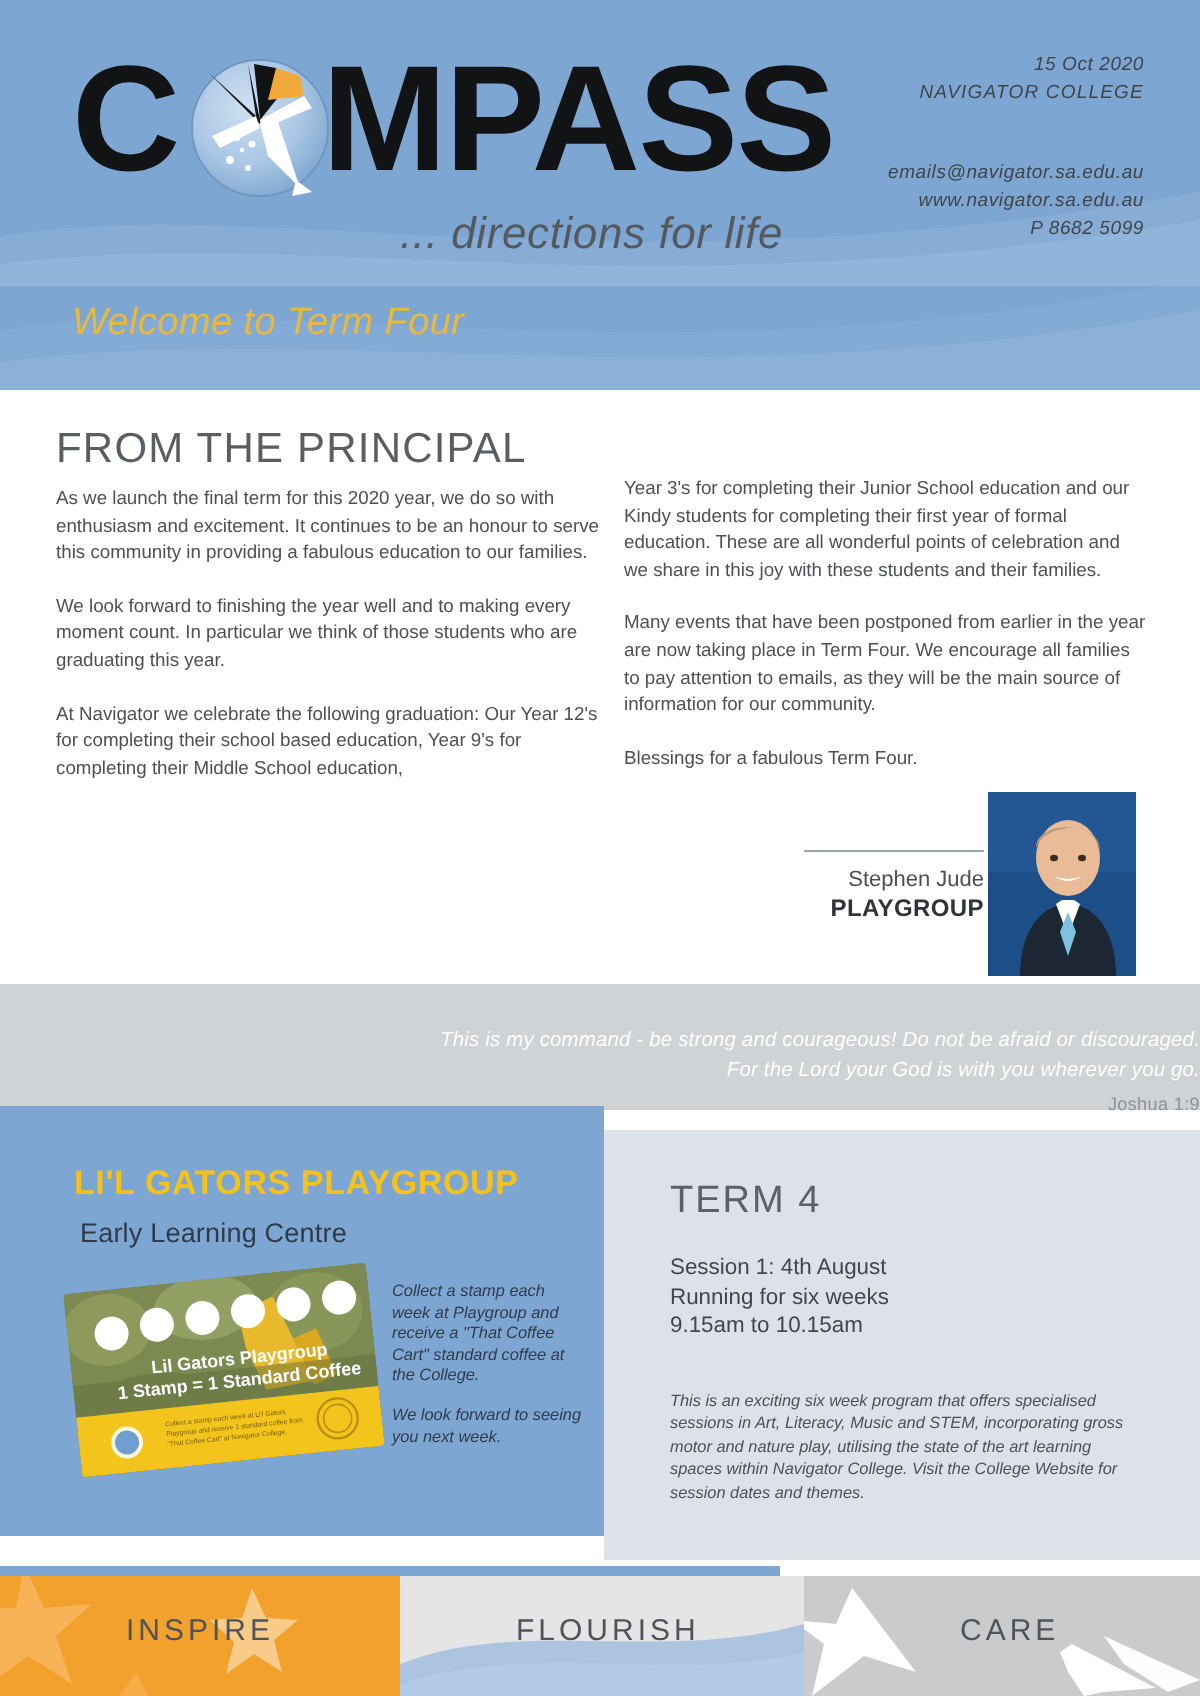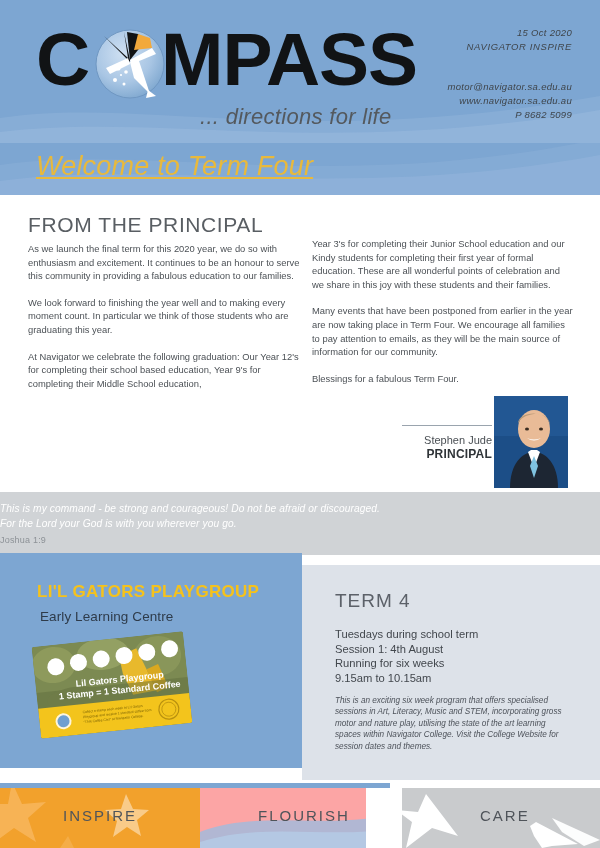--- a/index.html
+++ b/index.html
@@ -93,26 +93,25 @@
     background: #7da6d2;
     overflow: hidden;
   }
   .welcome-band .band-wave {
     position: absolute; left: 0; top: -40px;
     width: 600px; height: 95px;
   }
   .welcome-text {
     position: absolute;
     left: 36px; top: 8px;
-    font-size: 27px;
+    font-size: 19px;
     font-style: italic;
     color: #e8b93c;
     font-family: "Liberation Sans", sans-serif;
     letter-spacing: 0.2px;
-    text-decoration: underline;
   }
 
   
   .principal {
     position: absolute;
     left: 0; top: 195px;
     width: 512px; height: 296px;
     background: #ffffff;
   }
   .principal-title {
@@ -171,22 +170,22 @@
     background: #1b4f8a;
   }
   .principal-photo svg { display:block; }
 
   
   .scripture {
     position: absolute;
     left: 0; top: 492px;
     width: 600px; height: 63px;
     background: #d0d3d6;
-    text-align: left;
-    padding-top: 9px;
+    text-align: right;
+    padding-top: 21px;
     box-sizing: border-box;
   }
   .scripture .verse {
     font-size: 10.2px;
     font-style: italic;
     color: #ffffff;
     line-height: 15px;
     letter-spacing: 0.1px;
   }
   .scripture .ref {
@@ -273,21 +272,21 @@
     left: 0; top: 788px;
     width: 600px; height: 60px;
     overflow: hidden;
   }
   .f-panel {
     position: absolute;
     top: 0; height: 60px;
     overflow: hidden;
   }
   .f-inspire { left: 0; width: 228px; background: #f2a12c; }
-  .f-flourish { left: 200px; width: 166px; background: #fca5a5; }
+  .f-flourish { left: 200px; width: 202px; background: #e5e5e5; }
   .f-care { left: 402px; width: 212px; background: #c9cbcd; }
   .f-label {
     position: absolute;
     top: 19px;
     font-size: 15px;
     color: #4f545a;
     letter-spacing: 2px;
     z-index: 3;
   }
   .f-inspire .f-label { left: 63px; }
@@ -341,23 +340,23 @@
         <circle cx="30" cy="56" r="1.5" fill="#ffffff"></circle>
         <circle cx="27" cy="47" r="1.1" fill="#ffffff"></circle>
       </svg>
       <span class="logo-rest">MPASS</span>
     </div>
     <div class="tagline">... directions for life</div>
   </div>
 
   <div class="header-contact">
     <div class="hc-date">15 Oct 2020</div>
-    <div class="hc-college">NAVIGATOR INSPIRE</div>
+    <div class="hc-college">NAVIGATOR COLLEGE</div>
     <div class="hc-gap"></div>
-    <div>motor@navigator.sa.edu.au</div>
+    <div>emails@navigator.sa.edu.au</div>
     <div>www.navigator.sa.edu.au</div>
     <div>P 8682 5099</div>
   </div>
 </div>
 
 <div class="welcome-band">
   <svg class="band-wave" viewBox="0 0 600 95" preserveAspectRatio="none">
     <path d="M0,62 C150,40 330,92 600,36 L600,95 L0,95 Z" fill="#8cb0d8" opacity="0.5"></path>
     <path d="M0,78 C170,56 340,100 600,52 L600,95 L0,95 Z" fill="#9bbade" opacity="0.4"></path>
   </svg>
@@ -376,21 +375,21 @@
   <div class="col-right">
     <p>Year 3's for completing their Junior School education and our Kindy students for completing their first year of formal education. These are all wonderful points of celebration and we share in this joy with these students and their families.</p>
     <p>Many events that have been postponed from earlier in the year are now taking place in Term Four. We encourage all families to pay attention to emails, as they will be the main source of information for our community.</p>
     <p>Blessings for a fabulous Term Four.</p>
   </div>
 </div>
 
 <div class="signature">
   <div class="sig-rule"></div>
   <div class="sig-name">Stephen Jude</div>
-  <div class="sig-role">PRINCIPAL</div>
+  <div class="sig-role">PLAYGROUP</div>
 </div>
 
 <div class="principal-photo">
   <svg width="74" height="92" viewBox="0 0 74 92">
     <rect x="0" y="0" width="74" height="92" fill="#1c4e87"></rect>
     <rect x="0" y="0" width="74" height="40" fill="#225793"></rect>
     <ellipse cx="40" cy="33" rx="16" ry="19" fill="#e9bb97"></ellipse>
     <path d="M24 28 C24 14, 56 14, 56 29 C54 20, 46 17, 40 18 C32 19, 26 22, 24 28 Z" fill="#b99a78"></path>
     <path d="M16 92 C16 68, 28 56, 40 56 C52 56, 64 68, 64 92 Z" fill="#1d2633"></path>
     <path d="M34 56 L40 72 L46 56 L43 54 L37 54 Z" fill="#ffffff"></path>
@@ -443,26 +442,29 @@
         <circle cx="130" cy="76" r="7" fill="none" stroke="#b8900f" stroke-width="0.8"></circle>
         <g fill="#7a6205" font-family="Liberation Sans, sans-serif" font-size="3.4">
           <text x="44" y="71">Collect a stamp each week at Li'l Gators</text>
           <text x="44" y="76">Playgroup and receive 1 standard coffee from</text>
           <text x="44" y="81">"That Coffee Cart" at Navigator College.</text>
         </g>
       </g>
     </svg>
   </div>
 
+  <div class="gators-note">
+    <p>Collect a stamp each week at Playgroup and receive a "That Coffee Cart" standard coffee at the College.</p>
+    <p>We look forward to seeing you next week.</p>
+  </div>
 </div>
 
 <div class="term-panel">
   <div class="term-title">TERM 4</div>
   <div class="term-details">
-    <div>Tuesdays during school term</div>
     <div>Session 1:  4th August</div>
     <div>Running for six weeks</div>
     <div>9.15am to 10.15am</div>
   </div>
   <div class="term-blurb">This is an exciting six week program that offers specialised sessions in Art, Literacy, Music and STEM, incorporating gross motor and nature play, utilising the state of the art learning spaces within Navigator College. Visit the College Website for session dates and themes.</div>
 </div>
 
 <div class="footer-topline"></div>
 <div class="footer-topline-right"></div>
 

